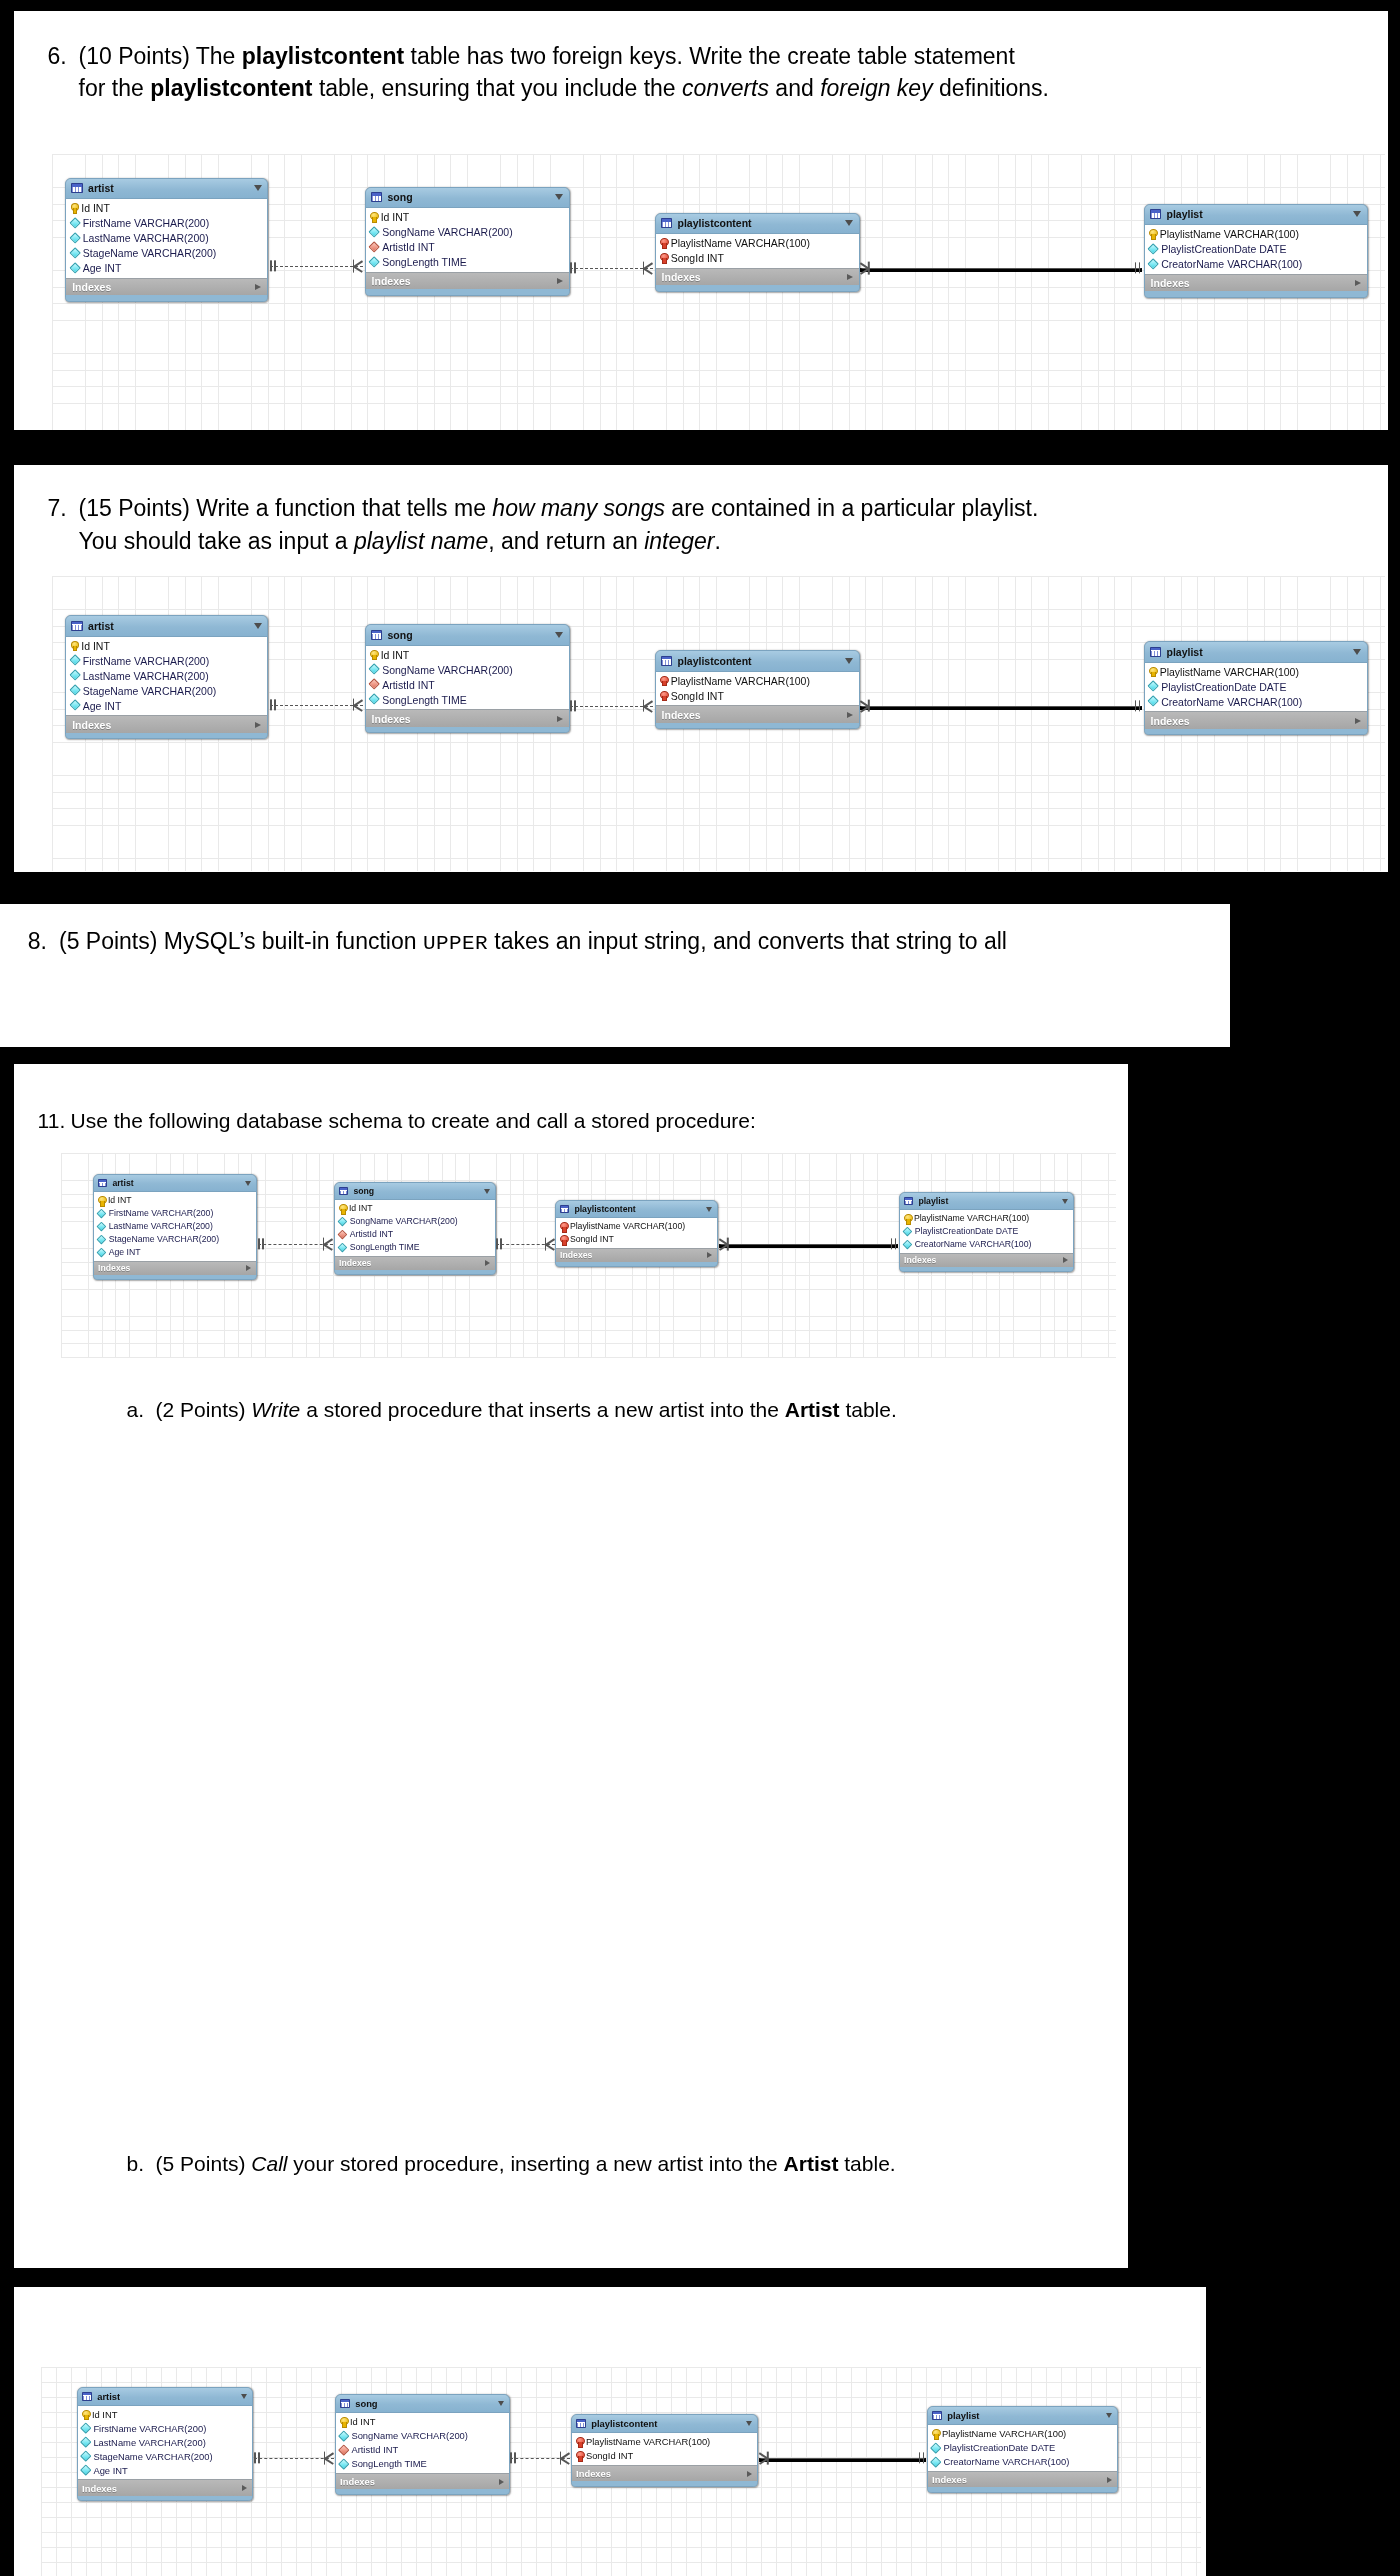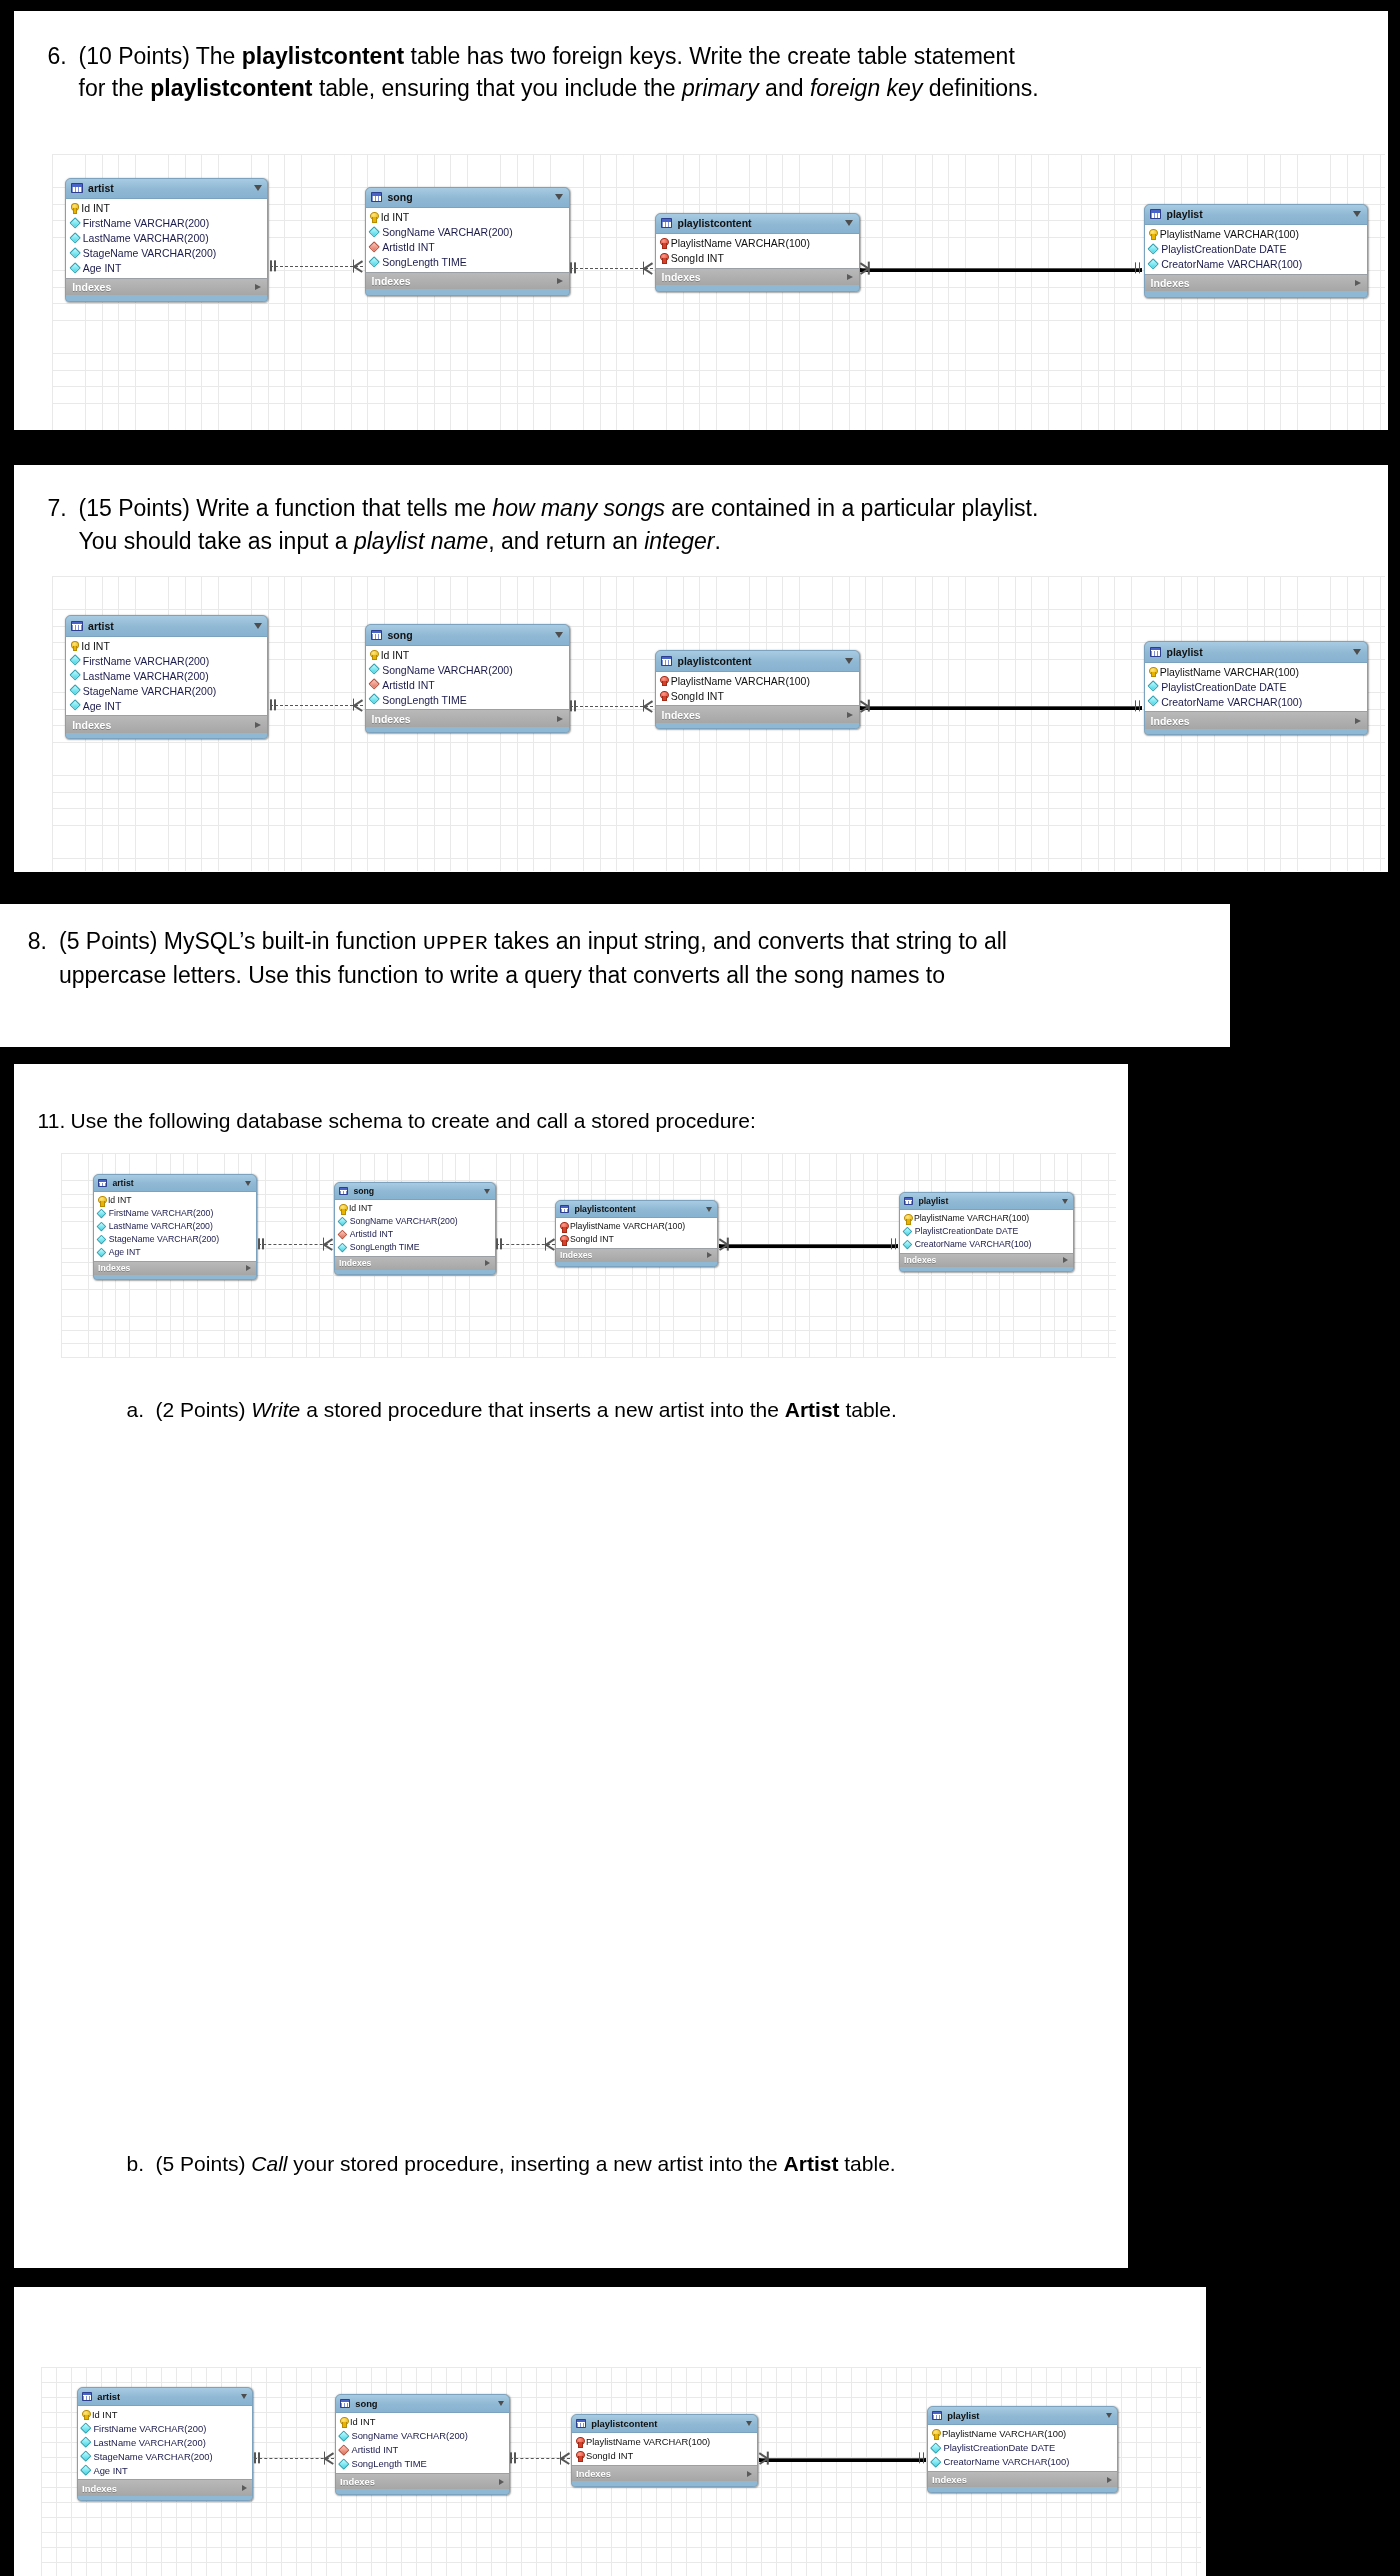--- a/index.html
+++ b/index.html
@@ -193,21 +193,21 @@
 </style>
 </head>
 <body>
 
 <div class="panel" style="left:13.6px; top:10.5px; width:1374px; height:419px;">
 
   <div class="qrow" style="position:absolute; left:33px; top:29px; width:1175px;">
     <div class="qnum" style="width:32px;">6.</div>
     <div class="qbody">
       <div><span>(10 Points) The </span><b>playlistcontent</b><span> table has two foreign keys. Write the create table statement</span></div>
-      <div><span>for the </span><b>playlistcontent</b><span> table, ensuring that you include the </span><i>primary</i><span> and </span><i>foreign key</i><span> definitions.</span></div>
+      <div><span>for the </span><b>playlistcontent</b><span> table, ensuring that you include the </span><i>converts</i><span> and </span><i>foreign key</i><span> definitions.</span></div>
     </div>
   </div>
 
   <div class="erd" style="left:38px; top:143px; width:1333px; height:276px;">
 
     <div class="tbl" style="left:13.6px; top:24px; width:203px;">
       <div class="thdr">
         <span class="ico-table"></span>
         <span class="tname">artist</span>
         <span class="ico-caret"></span>
@@ -506,21 +506,20 @@
       <div class="foot"></div>
     </div>
   </div>
 </div>
 
 <div class="panel" style="left:0px; top:904px; width:1230px; height:143px;">
   <div class="qrow" style="position:absolute; left:27px; top:21px; width:1160px;">
     <div class="qnum" style="width:32px;">8.</div>
     <div class="qbody">
       <div><span>(5 Points) MySQL’s built-in function </span><span class="mono">UPPER</span><span> takes an input string, and converts that string to all</span></div>
-      <div>uppercase letters. Use this function to write a query that converts all the song names to</div>
     </div>
   </div>
 </div>
 
 <div class="panel" style="left:13.6px; top:1064px; width:1114px; height:1204px;">
 
   <div class="qrow" style="position:absolute; left:24px; top:42px; width:1039px; font-size:21px;">
     <div class="qnum" style="width:33px; text-align:right; padding-right:6px;">11.</div>
     <div class="qbody">Use the following database schema to create and call a stored procedure:</div>
   </div>

